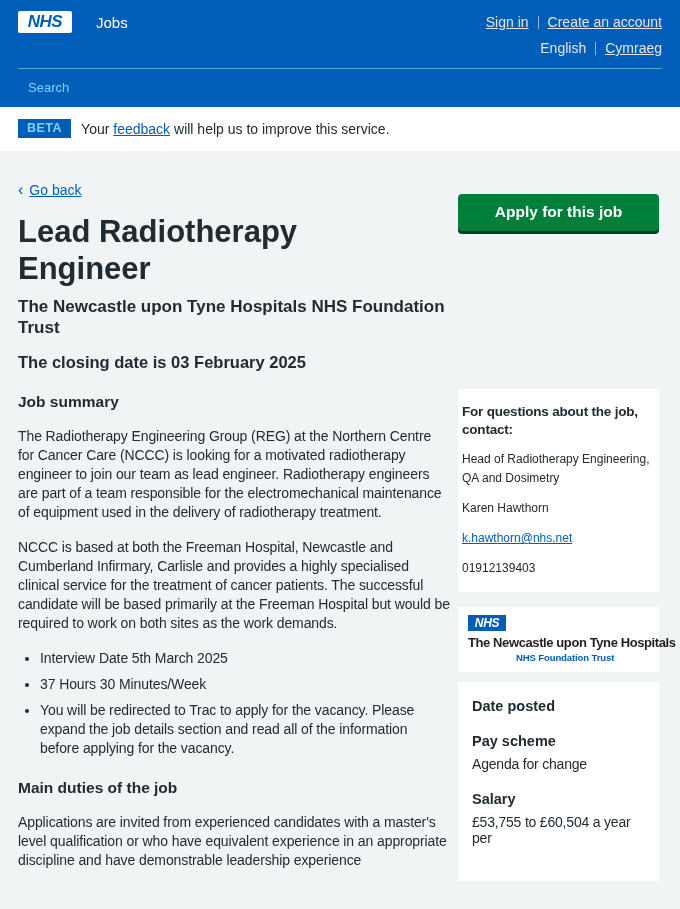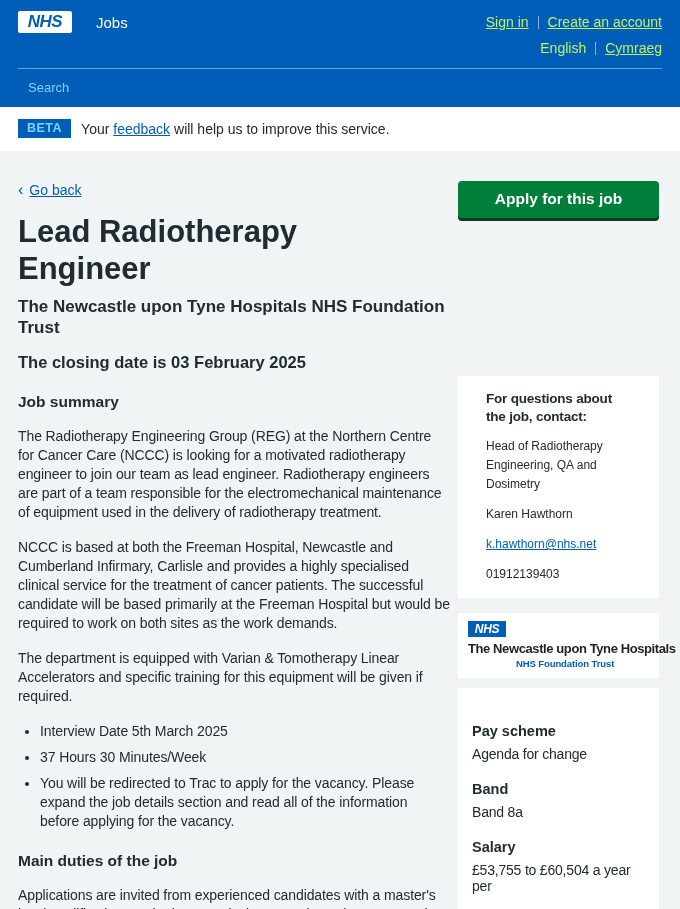--- a/index.html
+++ b/index.html
@@ -8,21 +8,21 @@
 
   
   .site-header { background:#005eb8; color:#fff; padding:8px 18px 0 18px; }
   .header-top { display:flex; justify-content:space-between; align-items:flex-start; }
   .logo-lockup { display:flex; align-items:center; padding-top:3px; }
   .nhs-logo { background:#fff; color:#005eb8; font-weight:bold; font-style:italic;
               font-size:17px; width:54px; height:22px; display:flex; align-items:center;
               justify-content:center; border-radius:2px; letter-spacing:-0.5px; }
   .service-name { font-size:15px; margin-left:24px; }
   .header-links { text-align:right; font-size:14px; line-height:26px; padding-top:1px; }
-  .header-links a { color:#bef264; }
+  .header-links a { color:#e5e5e5; }
   .plain-link { color:#fff; text-decoration:none; }
   .sep { display:inline-block; width:1px; height:13px; background:rgba(255,255,255,.55);
          margin:0 9px; vertical-align:-2px; }
   .header-divider { border-top:1px solid #5e9fd4; margin-top:7px; }
   .header-nav { padding:9px 0 11px 10px; }
   .header-nav a { color:#7dd3fc; font-size:13px; text-decoration:none; }
 
   
   .beta-banner { background:#fff; padding:12px 18px 13px 18px; display:flex;
                  align-items:center; font-size:14px; }
@@ -47,26 +47,26 @@
                    max-width:436px; }
   .closing-date { font-size:16.5px; font-weight:bold; margin-top:15px; }
   h2.section-heading { font-size:15.5px; font-weight:bold; margin-top:21px; }
   .col-left p.body-text { font-size:14px; line-height:19px; margin-top:16px;
                           letter-spacing:-0.1px; }
   ul.summary-list { margin-top:16px; padding-left:22px; }
   ul.summary-list li { font-size:14px; line-height:19px; margin-bottom:7px;
                        letter-spacing:-0.1px; }
 
   
-  .apply-btn { display:block; width:100%; margin-top:0; background:#007f3b;
+  .apply-btn { display:block; width:100%; margin-top:13px; background:#007f3b;
                color:#fff; border:0; border-radius:4px; box-shadow:0 3px 0 #00401e;
                font-family:"Liberation Sans", sans-serif; font-weight:bold;
                font-size:15.5px; padding:9px 0 10px 0; text-align:center; cursor:pointer; }
   .card { background:#fff; }
-  .contact-card { margin-top:158px; padding:14px 28px; }
+  .contact-card { margin-top:158px; padding:14px 4px; }
   .contact-card .card-heading { font-size:13.5px; font-weight:bold; line-height:18px;
                                 letter-spacing:-0.2px; }
   .contact-card .contact-line { font-size:12px; line-height:19px; margin-top:11px; }
   .contact-card a { color:#005eb8; }
 
   .logo-card { margin-top:15px; padding:8px 8px 9px 10px; }
   .nhs-logo-small { background:#005eb8; color:#fff; font-weight:bold; font-style:italic;
                     font-size:12px; width:38px; height:16px; display:flex;
                     align-items:center; justify-content:center; letter-spacing:-0.3px; }
   .trust-name { font-size:13px; font-weight:bold; color:#231f20; margin-top:4px;
@@ -118,21 +118,20 @@
     <h1 class="job-title">Lead Radiotherapy Engineer</h1>
 
     <div class="employer-name">The Newcastle upon Tyne Hospitals NHS Foundation Trust</div>
 
     <div class="closing-date">The closing date is 03 February 2025</div>
 
     <h2 class="section-heading">Job summary</h2>
 
     <p class="body-text">The Radiotherapy Engineering Group (REG) at the Northern Centre for Cancer Care (NCCC) is looking for a motivated radiotherapy engineer to join our team as lead engineer. Radiotherapy engineers are part of a team responsible for the electromechanical maintenance of equipment used in the delivery of radiotherapy treatment.</p>
     <p class="body-text">NCCC is based at both the Freeman Hospital, Newcastle and Cumberland Infirmary, Carlisle and provides a highly specialised clinical service for the treatment of cancer patients. The successful candidate will be based primarily at the Freeman Hospital but would be required to work on both sites as the work demands.</p>
-    <p class="body-text">The department is equipped with Varian &amp; Tomotherapy Linear Accelerators and specific training for this equipment will be given if required.</p>
 
     <ul class="summary-list">
       <li>Interview Date 5th March 2025</li>
       <li>37 Hours 30 Minutes/Week</li>
       <li>You will be redirected to Trac to apply for the vacancy. Please expand the job details section and read all of the information before applying for the vacancy.</li>
     </ul>
 
     <h2 class="section-heading">Main duties of the job</h2>
 
     <p class="body-text">Applications are invited from experienced candidates with a master's level qualification or who have equivalent experience in an appropriate discipline and have demonstrable leadership experience</p>
@@ -151,28 +150,25 @@
     </div>
 
     <div class="card logo-card">
       <div class="nhs-logo-small">NHS</div>
       <div class="trust-name">The Newcastle upon Tyne Hospitals</div>
       <div class="trust-sub">NHS Foundation Trust</div>
     </div>
 
     <div class="card details-card">
       <div class="detail-item">
+        <div class="detail-label">Date posted</div>
       </div>
       <div class="detail-item">
         <div class="detail-label">Pay scheme</div>
         <div class="detail-value">Agenda for change</div>
-      </div>
-      <div class="detail-item">
-        <div class="detail-label">Band</div>
-        <div class="detail-value">Band 8a</div>
       </div>
       <div class="detail-item">
         <div class="detail-label">Salary</div>
         <div class="detail-value">£53,755 to £60,504 a year per</div>
       </div>
     </div>
 
   </aside>
 </main>
 

